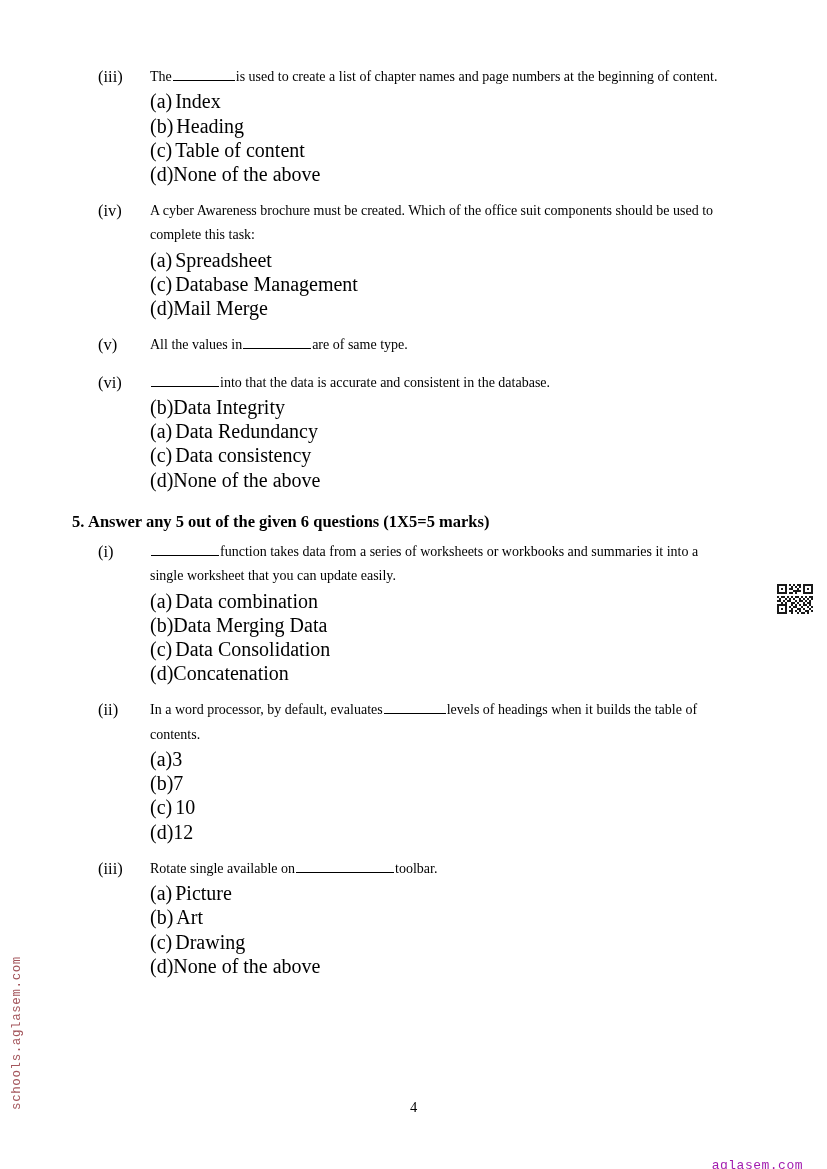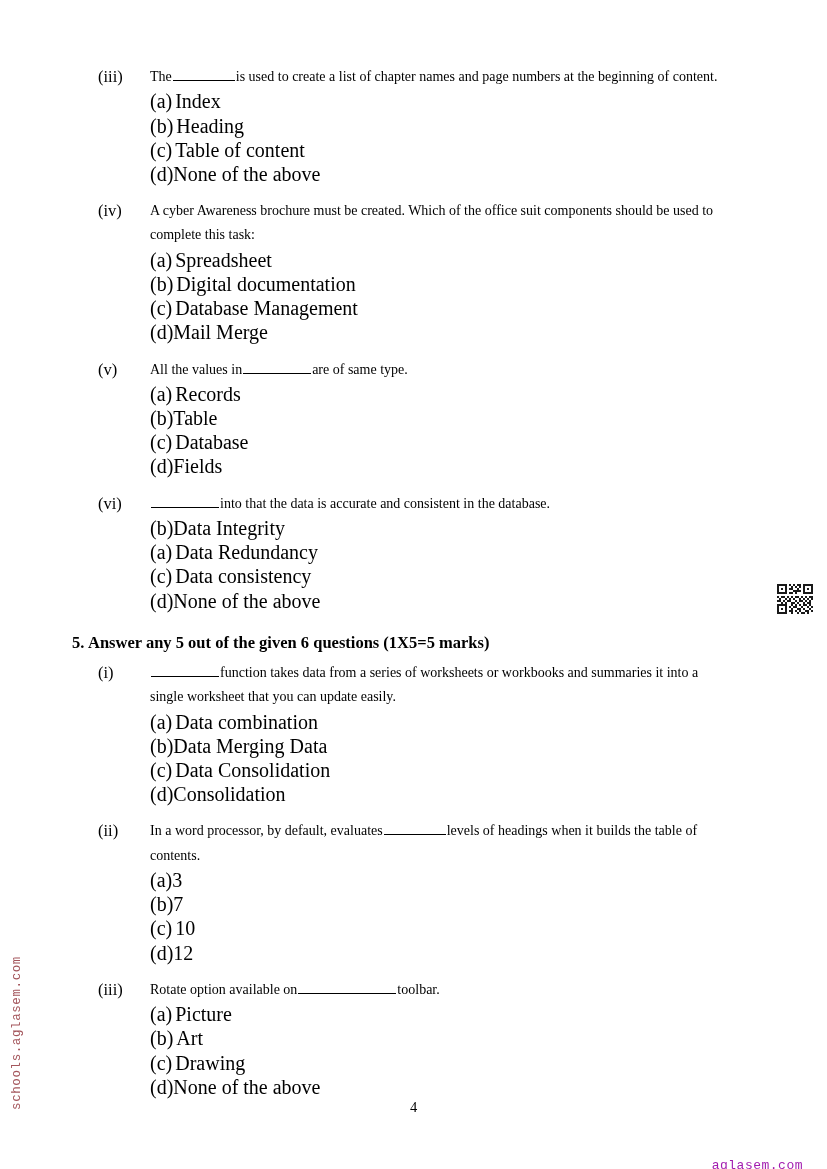--- a/index.html
+++ b/index.html
@@ -153,35 +153,28 @@
         <li><span class="opt-letter loose">(c)</span><span>Table of content</span></li>
         <li><span class="opt-letter tight">(d)</span><span>None of the above</span></li>
       </ul>
     </div>
 
     <div class="qitem">
       <span class="marker">(iv)</span>
       <div class="qtext"><span>A cyber Awareness brochure must be created. Which of the office suit components should be used to complete this task:</span></div>
       <ul class="options">
         <li><span class="opt-letter loose">(a)</span><span>Spreadsheet</span></li>
-        <li><span class="opt-letter loose">(b)</span><span>Digital documentation</span></li>
         <li><span class="opt-letter loose">(c)</span><span>Database Management</span></li>
         <li><span class="opt-letter tight">(d)</span><span>Mail Merge</span></li>
       </ul>
     </div>
 
     <div class="qitem">
       <span class="marker">(v)</span>
       <div class="qtext"><span>All the values in</span><span class="blank b-long"></span><span>are of same type.</span></div>
-      <ul class="options">
-        <li><span class="opt-letter loose">(a)</span><span>Records</span></li>
-        <li><span class="opt-letter tight">(b)</span><span>Table</span></li>
-        <li><span class="opt-letter loose">(c)</span><span>Database</span></li>
-        <li><span class="opt-letter tight">(d)</span><span>Fields</span></li>
-      </ul>
     </div>
 
     <div class="qitem">
       <span class="marker">(vi)</span>
       <div class="qtext"><span class="blank b-long"></span><span>into that the data is accurate and consistent in the database.</span></div>
       <ul class="options">
         <li><span class="opt-letter tight">(b)</span><span>Data Integrity</span></li>
         <li><span class="opt-letter loose">(a)</span><span>Data Redundancy</span></li>
         <li><span class="opt-letter loose">(c)</span><span>Data consistency</span></li>
         <li><span class="opt-letter tight">(d)</span><span>None of the above</span></li>
@@ -193,38 +186,38 @@
       <span>Answer any 5 out of the given 6 questions (1X5=5 marks)</span>
     </div>
 
     <div class="qitem" style="margin-top:6px;">
       <span class="marker">(i)</span>
       <div class="qtext"><span class="blank b-long"></span><span>function takes data from a series of worksheets or workbooks and summaries it into a single worksheet that you can update easily.</span></div>
       <ul class="options">
         <li><span class="opt-letter loose">(a)</span><span>Data combination</span></li>
         <li><span class="opt-letter tight">(b)</span><span>Data Merging Data</span></li>
         <li><span class="opt-letter loose">(c)</span><span>Data Consolidation</span></li>
-        <li><span class="opt-letter tight">(d)</span><span>Consolidation</span></li>
+        <li><span class="opt-letter tight">(d)</span><span>Concatenation</span></li>
       </ul>
     </div>
 
     <div class="qitem">
       <span class="marker">(ii)</span>
       <div class="qtext"><span>In a word processor, by default, evaluates</span><span class="blank b-med"></span><span>levels of headings when it builds the table of contents.</span></div>
       <ul class="options">
         <li><span class="opt-letter tight">(a)</span><span>3</span></li>
         <li><span class="opt-letter tight">(b)</span><span>7</span></li>
         <li><span class="opt-letter loose">(c)</span><span>10</span></li>
         <li><span class="opt-letter tight">(d)</span><span>12</span></li>
       </ul>
     </div>
 
     <div class="qitem">
       <span class="marker">(iii)</span>
-      <div class="qtext"><span>Rotate option available on</span><span class="blank b-xlong"></span><span>toolbar.</span></div>
+      <div class="qtext"><span>Rotate single available on</span><span class="blank b-xlong"></span><span>toolbar.</span></div>
       <ul class="options">
         <li><span class="opt-letter loose">(a)</span><span>Picture</span></li>
         <li><span class="opt-letter loose">(b)</span><span>Art</span></li>
         <li><span class="opt-letter loose">(c)</span><span>Drawing</span></li>
         <li><span class="opt-letter tight">(d)</span><span>None of the above</span></li>
       </ul>
     </div>
 
   </div>
 

